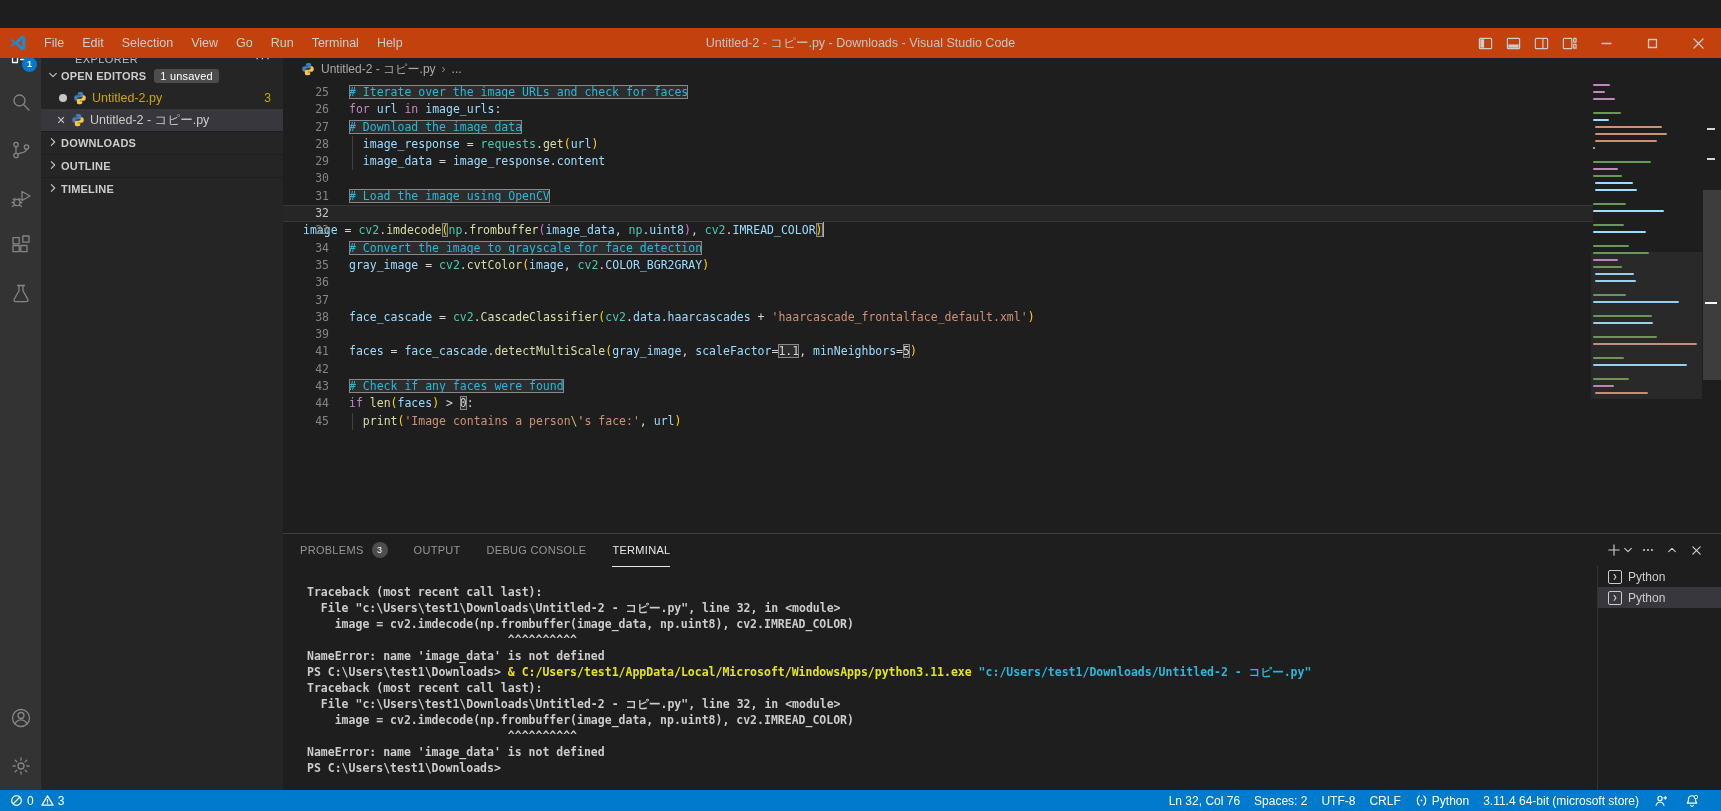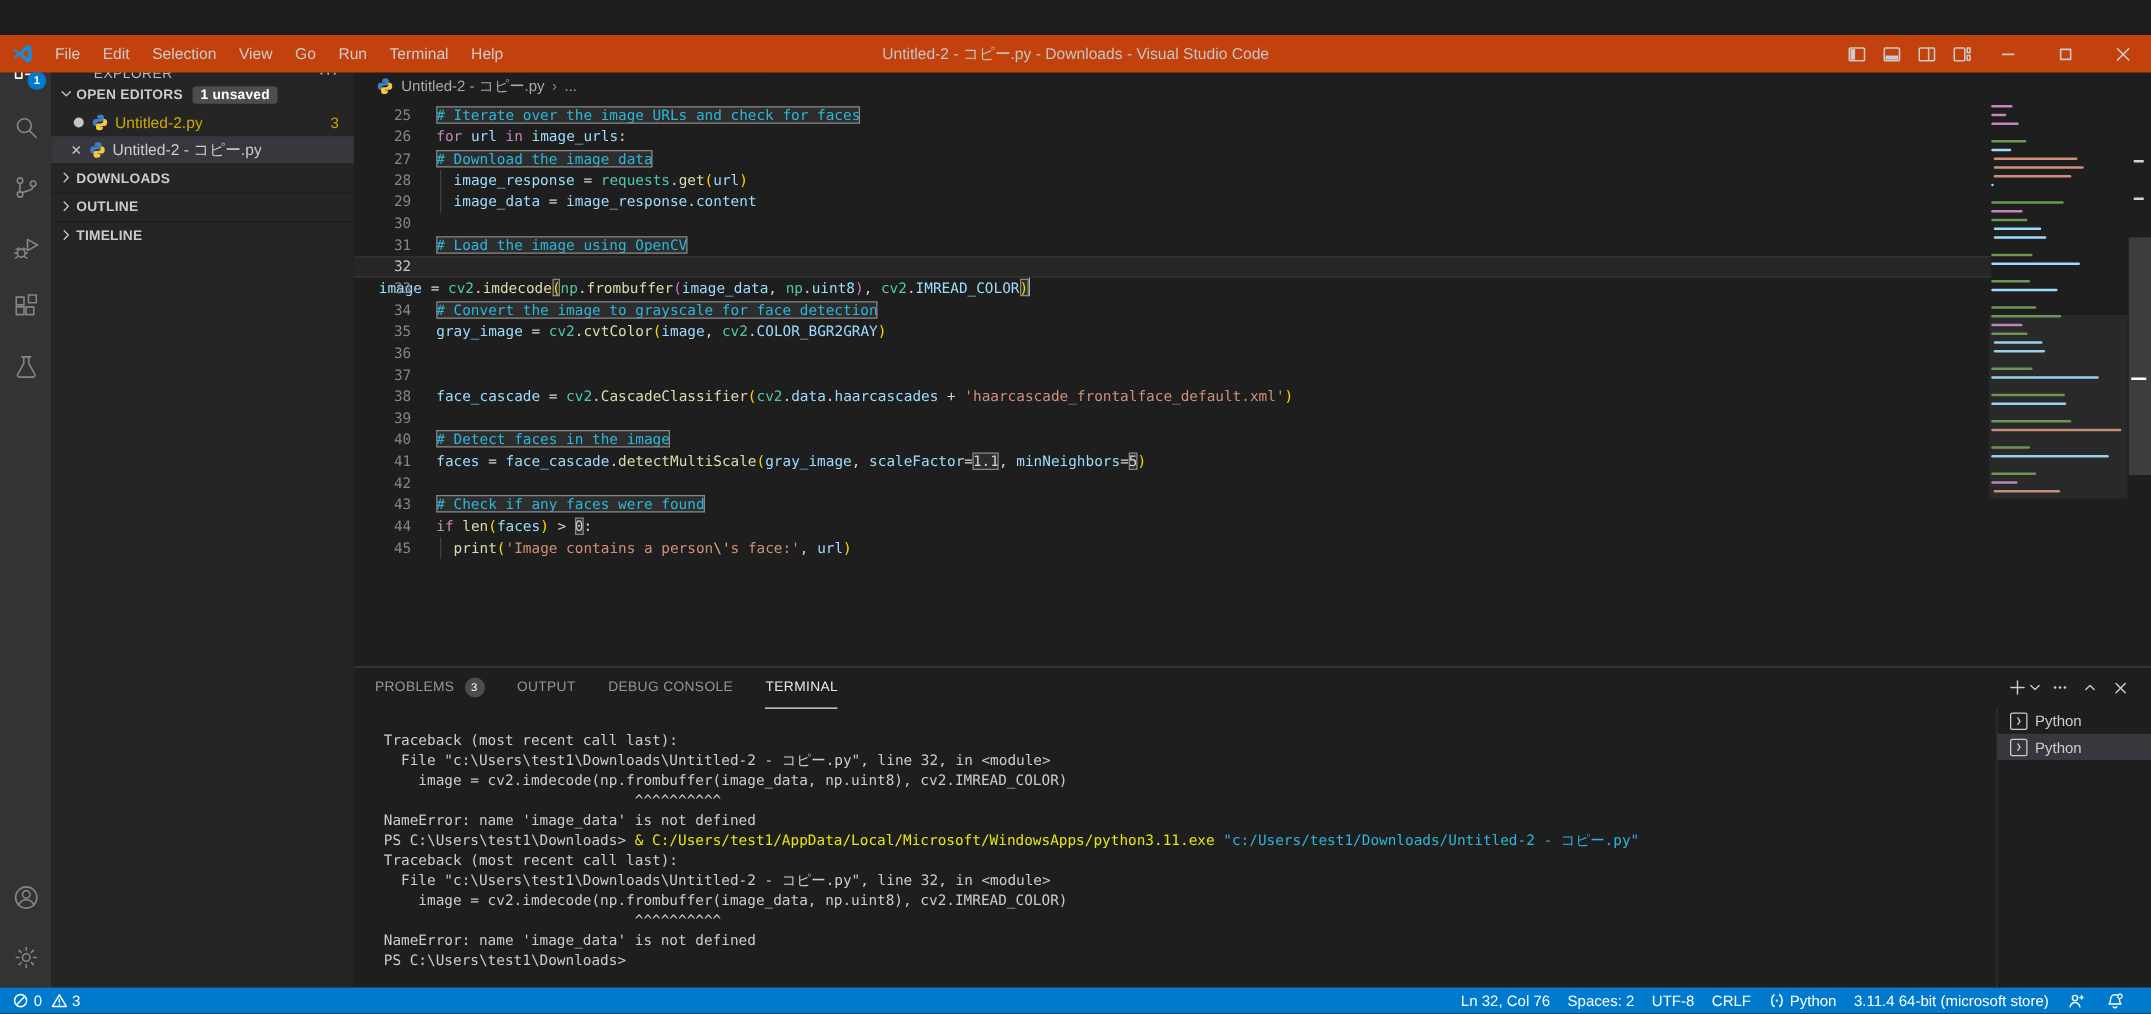--- a/index.html
+++ b/index.html
@@ -28,21 +28,21 @@
   .ab-bottom{margin-top:auto;}
 
   
   .sidebar{position:absolute;left:41px;top:30px;width:242px;bottom:21px;background:#252526;z-index:10;}
   .sb-title{height:35px;display:flex;align-items:flex-end;padding:0 12px 0 20px;
             font-size:11px;color:#bbbbbb;letter-spacing:.4px;margin-left:14px;}
   .sb-title .more{margin-left:auto;color:#cccccc;letter-spacing:1px;font-size:13px;}
   .sb-sec-header{height:22px;display:flex;align-items:center;font-size:11px;font-weight:bold;color:#cccccc;
                  padding-left:4px;border-top:1px solid #1e1e1e;letter-spacing:.2px;}
   .sb-sec-header .chev{width:16px;text-align:center;color:#c5c5c5;flex:none;}
-  .badge-pill{background:#4d4d4d;color:#ffffff;font-weight:bold;font-size:11px;border-radius:3px;
+  .badge-pill{background:#4d4d4d;color:#ffffff;font-weight:normal;font-size:11px;border-radius:3px;
               padding:1px 6px;margin-left:8px;}
   .oe-row{height:22px;display:flex;align-items:center;padding-left:8px;font-size:12.5px;}
   .oe-row.selected{background:#37373d;}
   .oe-act{width:16px;text-align:center;color:#c5c5c5;flex:none;font-size:11px;}
   .dirty-dot{width:8px;height:8px;border-radius:50%;background:#c5c5c5;margin:0 4px;flex:none;}
   .py-ico{width:14px;height:14px;margin:0 5px 0 2px;flex:none;}
   .oe-name{white-space:nowrap;overflow:hidden;}
   .oe-name.warn{color:#cca700;}
   .oe-badge{margin-left:auto;margin-right:12px;color:#cca700;font-size:12px;}
 
@@ -90,21 +90,21 @@
          border-top:1px solid rgba(128,128,128,0.35);}
   .panel-header{height:32px;display:flex;align-items:center;padding-left:17px;}
   .p-tab{display:flex;align-items:center;margin-right:26px;height:32px;font-size:11px;letter-spacing:.3px;
          color:#969696;border-bottom:1px solid transparent;}
   .p-tab.active{color:#e7e7e7;border-bottom-color:#e7e7e7;}
   .p-badge{background:#4d4d4d;color:#ffffff;border-radius:50%;width:16px;height:16px;line-height:16px;
            text-align:center;font-size:9px;margin-left:8px;}
   .panel-actions{margin-left:auto;display:flex;align-items:center;padding-right:14px;color:#cccccc;}
   .pa-ico{width:22px;height:22px;display:flex;align-items:center;justify-content:center;margin-left:2px;}
   .panel-body{position:absolute;left:0;right:0;top:32px;bottom:0;}
-  .terminal{position:absolute;left:24px;top:18px;right:140px;bottom:0;overflow:hidden;}
+  .terminal{position:absolute;left:24px;top:18px;right:140px;bottom:0;overflow:hidden;font-weight:bold;}
   .tl{white-space:pre;font-family:"DejaVu Sans Mono",monospace;font-size:11.5px;line-height:16px;color:#cccccc;}
   .term-list{position:absolute;right:0;top:0;width:123px;bottom:0;border-left:1px solid rgba(128,128,128,0.2);}
   .term-row{height:21px;display:flex;align-items:center;padding-left:10px;font-size:12px;color:#cccccc;}
   .term-row.selected{background:#37373d;}
   .term-ico{width:12px;height:12px;border:1px solid #cccccc;border-radius:2px;margin-right:6px;flex:none;
             font-size:8px;line-height:11px;text-align:center;color:#cccccc;font-family:"DejaVu Sans Mono",monospace;}
 
   
   .statusbar{position:absolute;left:0;right:0;bottom:0;height:21px;background:#007acc;color:#ffffff;
              display:flex;align-items:center;font-size:12px;z-index:40;}
@@ -362,21 +362,20 @@
           <div class="cl"><span class="ln">30</span><span class="lc"></span></div>
           <div class="cl"><span class="ln">31</span><span class="lc"><span class="tok-match" style="color: rgb(41, 184, 219);"># Load the image using OpenCV</span></span></div>
           <div class="cl cur"><span class="ln">32</span><span class="lc"><span style="color: rgb(156, 220, 254);">image</span><span style="color: rgb(212, 212, 212);"> = </span><span style="color: rgb(78, 201, 176);">cv2</span><span style="color: rgb(212, 212, 212);">.</span><span style="color: rgb(220, 220, 170);">imdecode</span><span class="tok-match" style="color: rgb(255, 215, 0);">(</span><span style="color: rgb(78, 201, 176);">np</span><span style="color: rgb(212, 212, 212);">.</span><span style="color: rgb(220, 220, 170);">frombuffer</span><span style="color: rgb(218, 112, 214);">(</span><span style="color: rgb(156, 220, 254);">image_data</span><span style="color: rgb(212, 212, 212);">, </span><span style="color: rgb(78, 201, 176);">np</span><span style="color: rgb(212, 212, 212);">.</span><span style="color: rgb(156, 220, 254);">uint8</span><span style="color: rgb(218, 112, 214);">)</span><span style="color: rgb(212, 212, 212);">, </span><span style="color: rgb(78, 201, 176);">cv2</span><span style="color: rgb(212, 212, 212);">.</span><span style="color: rgb(156, 220, 254);">IMREAD_COLOR</span><span class="tok-match" style="color: rgb(255, 215, 0);">)</span><span class="cursor"></span></span></div>
           <div class="cl"><span class="ln">33</span><span class="lc"></span></div>
           <div class="cl"><span class="ln">34</span><span class="lc"><span class="tok-match" style="color: rgb(41, 184, 219);"># Convert the image to grayscale for face detection</span></span></div>
           <div class="cl"><span class="ln">35</span><span class="lc"><span style="color: rgb(156, 220, 254);">gray_image</span><span style="color: rgb(212, 212, 212);"> = </span><span style="color: rgb(78, 201, 176);">cv2</span><span style="color: rgb(212, 212, 212);">.</span><span style="color: rgb(220, 220, 170);">cvtColor</span><span style="color: rgb(255, 215, 0);">(</span><span style="color: rgb(156, 220, 254);">image</span><span style="color: rgb(212, 212, 212);">, </span><span style="color: rgb(78, 201, 176);">cv2</span><span style="color: rgb(212, 212, 212);">.</span><span style="color: rgb(156, 220, 254);">COLOR_BGR2GRAY</span><span style="color: rgb(255, 215, 0);">)</span></span></div>
           <div class="cl"><span class="ln">36</span><span class="lc"></span></div>
           <div class="cl"><span class="ln">37</span></div>
           <div class="cl"><span class="ln">38</span><span class="lc"><span style="color: rgb(156, 220, 254);">face_cascade</span><span style="color: rgb(212, 212, 212);"> = </span><span style="color: rgb(78, 201, 176);">cv2</span><span style="color: rgb(212, 212, 212);">.</span><span style="color: rgb(220, 220, 170);">CascadeClassifier</span><span style="color: rgb(255, 215, 0);">(</span><span style="color: rgb(78, 201, 176);">cv2</span><span style="color: rgb(212, 212, 212);">.</span><span style="color: rgb(156, 220, 254);">data</span><span style="color: rgb(212, 212, 212);">.</span><span style="color: rgb(156, 220, 254);">haarcascades</span><span style="color: rgb(212, 212, 212);"> + </span><span style="color: rgb(206, 145, 120);">'haarcascade_frontalface_default.xml'</span><span style="color: rgb(255, 215, 0);">)</span></span></div>
           <div class="cl"><span class="ln">39</span><span class="lc"></span></div>
-          <div class="cl"><span class="ln">40</span><span class="lc"><span class="tok-match" style="color: rgb(41, 184, 219);"># Detect faces in the image</span></span></div>
           <div class="cl"><span class="ln">41</span><span class="lc"><span style="color: rgb(156, 220, 254);">faces</span><span style="color: rgb(212, 212, 212);"> = </span><span style="color: rgb(156, 220, 254);">face_cascade</span><span style="color: rgb(212, 212, 212);">.</span><span style="color: rgb(220, 220, 170);">detectMultiScale</span><span style="color: rgb(255, 215, 0);">(</span><span style="color: rgb(156, 220, 254);">gray_image</span><span style="color: rgb(212, 212, 212);">, </span><span style="color: rgb(156, 220, 254);">scaleFactor</span><span style="color: rgb(212, 212, 212);">=</span><span class="tok-match" style="color: rgb(212, 212, 212);">1.1</span><span style="color: rgb(212, 212, 212);">, </span><span style="color: rgb(156, 220, 254);">minNeighbors</span><span style="color: rgb(212, 212, 212);">=</span><span class="tok-match" style="color: rgb(212, 212, 212);">5</span><span style="color: rgb(255, 215, 0);">)</span></span></div>
           <div class="cl"><span class="ln">42</span><span class="lc"></span></div>
           <div class="cl"><span class="ln">43</span><span class="lc"><span class="tok-match" style="color: rgb(41, 184, 219); margin-top: 15px;"># Check if any faces were found</span></span></div>
           <div class="cl"><span class="ln">44</span><span class="lc"><span style="color: rgb(197, 134, 192);">if</span><span style="color: rgb(212, 212, 212);"> </span><span style="color: rgb(220, 220, 170);">len</span><span style="color: rgb(255, 215, 0);">(</span><span style="color: rgb(156, 220, 254);">faces</span><span style="color: rgb(255, 215, 0);">)</span><span style="color: rgb(212, 212, 212);"> &gt; </span><span class="tok-match" style="color: rgb(212, 212, 212);">0</span><span style="color: rgb(212, 212, 212);">:</span></span></div>
           <div class="cl"><span class="ln">45</span><span class="guide"></span><span class="lc"><span style="color: rgb(212, 212, 212);">  </span><span style="color: rgb(220, 220, 170);">print</span><span style="color: rgb(255, 215, 0);">(</span><span style="color: rgb(206, 145, 120);">'Image contains a person</span><span style="color: rgb(215, 186, 125);">\'</span><span style="color: rgb(206, 145, 120);">s face:'</span><span style="color: rgb(212, 212, 212);">, </span><span style="color: rgb(156, 220, 254);">url</span><span style="color: rgb(255, 215, 0);">)</span></span></div>
         </div>
       <div class="minimap">
         <div id="minimap-rows">
             <div class="mm-row" style="width: 17.25px; margin-left: 0px; background: rgb(197, 134, 192);"></div>
             <div class="mm-row" style="width: 11.5px; margin-left: 0px; background: rgb(197, 134, 192);"></div>

